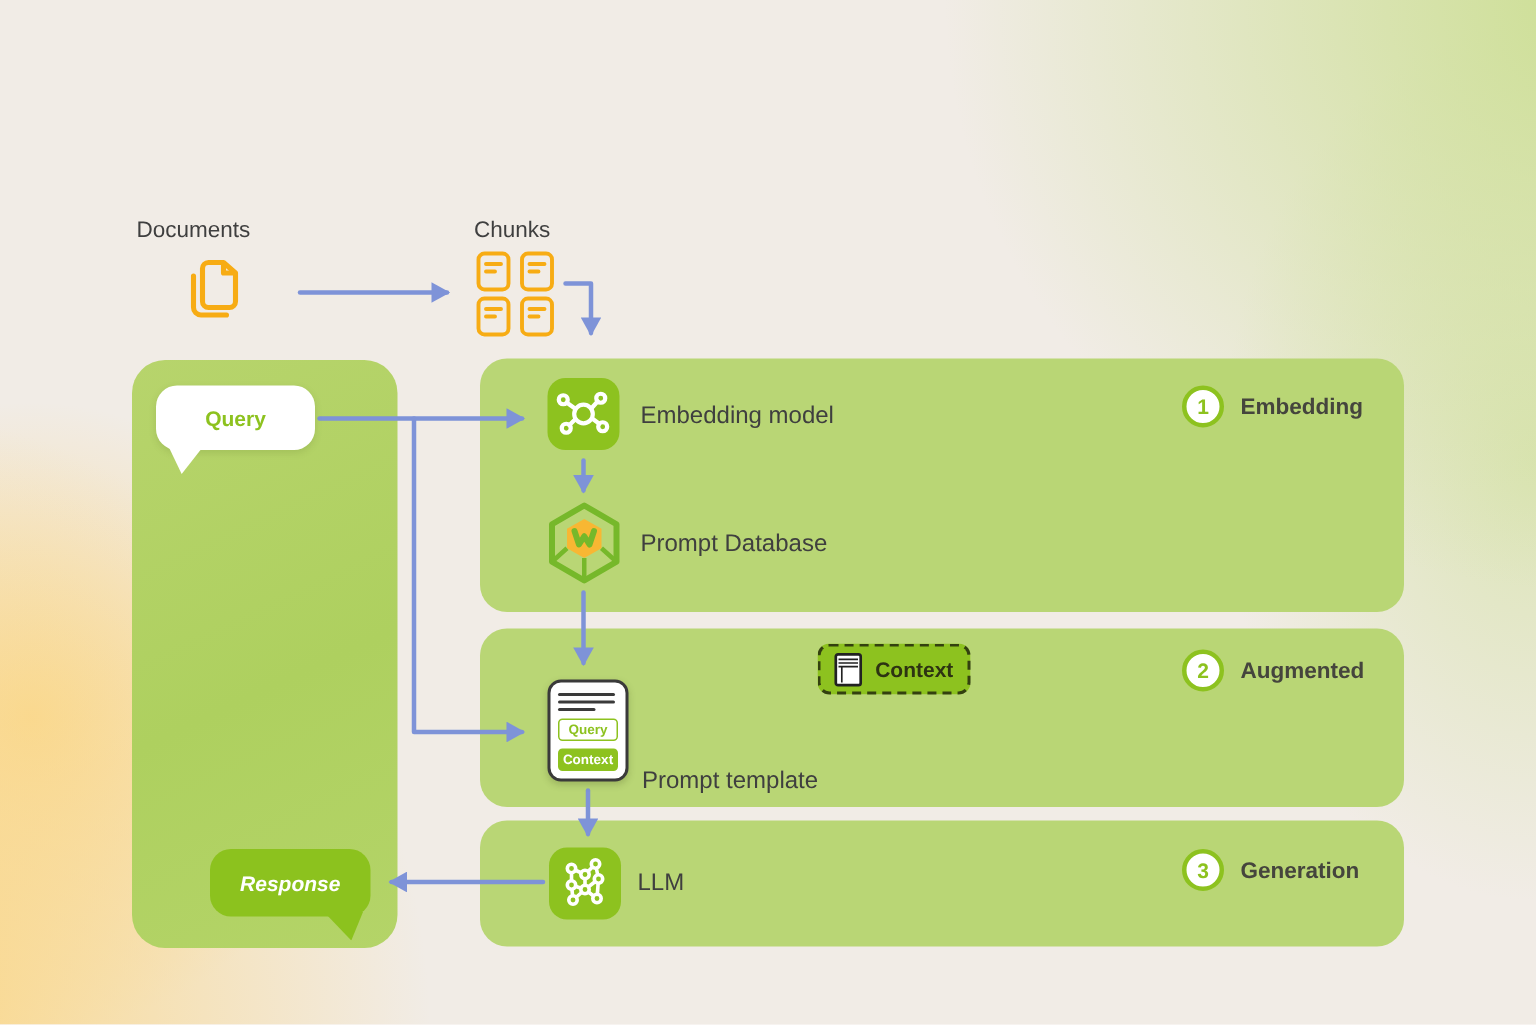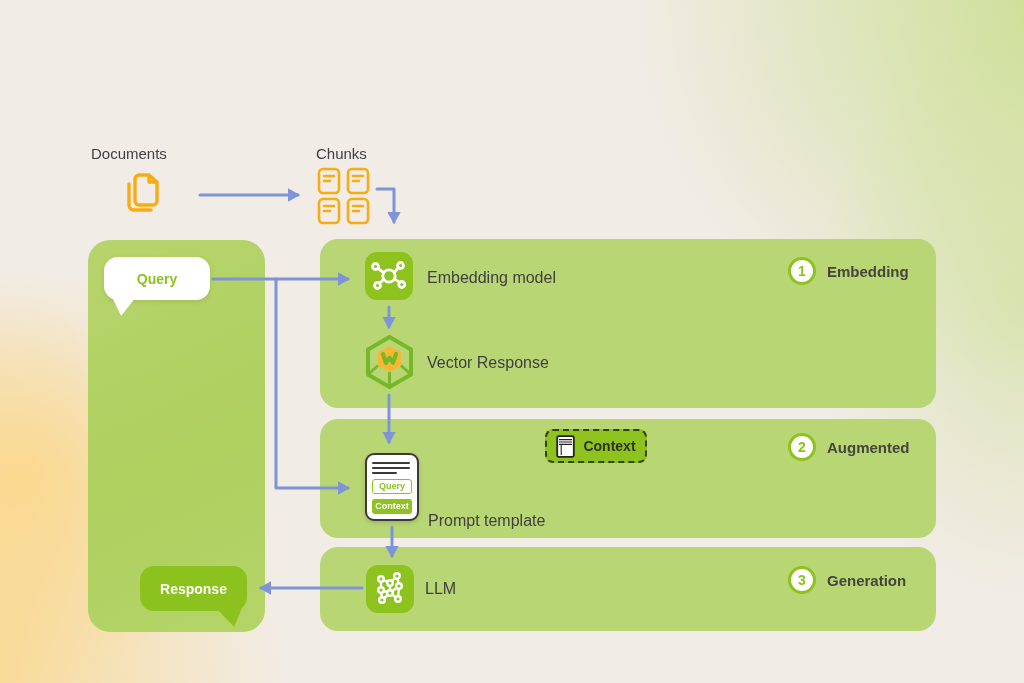--- a/index.html
+++ b/index.html
@@ -31,21 +31,21 @@
   .panel-2{top:419px;height:119px;}
   .panel-3{top:547px;height:84px;}
   .bubble{
     border-radius:14px;display:flex;align-items:center;justify-content:center;
     font-size:14px;font-weight:700;
   }
   .bubble-query{left:104px;top:257px;width:106px;height:43px;background:#ffffff;color:#8dc21f;
     box-shadow:0 2px 5px rgba(90,110,40,.18);}
   .bubble-query-tail{left:112px;top:297px;width:24px;height:19px;background:#ffffff;
     clip-path:polygon(0 0,100% 0,38% 100%);}
-  .bubble-response{left:140px;top:566px;width:107px;height:45px;background:#8cc21e;color:#ffffff;}
+  .bubble-response{left:140px;top:566px;width:107px;height:45px;background:#8cc21e;color:#ffffff;font-style:italic;}
   .bubble-response-tail{left:216px;top:608px;width:26px;height:19px;background:#8cc21e;
     clip-path:polygon(0 0,100% 0,70% 100%);}
   .node-icon{
     width:48px;height:48px;border-radius:12px;background:#8dc21f;
     display:flex;align-items:center;justify-content:center;
   }
   .node-label{font-size:16px;font-weight:400;color:#3f3f3f;white-space:nowrap;}
   .stage{display:flex;align-items:center;gap:11px;}
   .stage-circle{
     width:28px;height:28px;border-radius:50%;background:#ffffff;border:3px solid #8dc21f;
@@ -157,21 +157,21 @@
   <div class="abs node-label" style="left:427px;top:269px;">Embedding model</div>
 
   <div class="abs" style="left:363px;top:332px;">
     <svg width="53" height="59" viewBox="0 0 53 59" fill="none">
       <path d="M26.5 5 L48 17.5 V42.5 L26.5 55 L5 42.5 V17.5 Z" stroke="#76b82a" stroke-width="4" stroke-linejoin="round"></path>
       <path d="M26.5 14 L38 20.5 V33.5 L26.5 40 L15 33.5 V20.5 Z" fill="#f8b733"></path>
       <path d="M5 42.5 L15 33.5 M48 42.5 L38 33.5 M26.5 55 V40" stroke="#76b82a" stroke-width="3"></path>
       <path d="M20 22 L23 31 L26.5 25.5 L30 31 L33 22" stroke="#76b82a" stroke-width="4" fill="none" stroke-linecap="round" stroke-linejoin="round"></path>
     </svg>
   </div>
-  <div class="abs node-label" style="left:427px;top:354px;">Vector Response</div>
+  <div class="abs node-label" style="left:427px;top:354px;">Prompt Database</div>
 
   <div class="abs context-badge">
     <svg width="19" height="23" viewBox="0 0 19 23">
       <rect x="1.2" y="1.2" width="16.6" height="20.6" rx="1.5" fill="#ffffff" stroke="#222222" stroke-width="1.8"></rect>
       <path d="M3 4.6 h13 M3 7 h13 M3 9.4 h13" stroke="#222222" stroke-width="1.1"></path>
       <path d="M5.2 9.4 V20" stroke="#222222" stroke-width="1.1"></path>
     </svg>
     <span>Context</span>
   </div>
 

